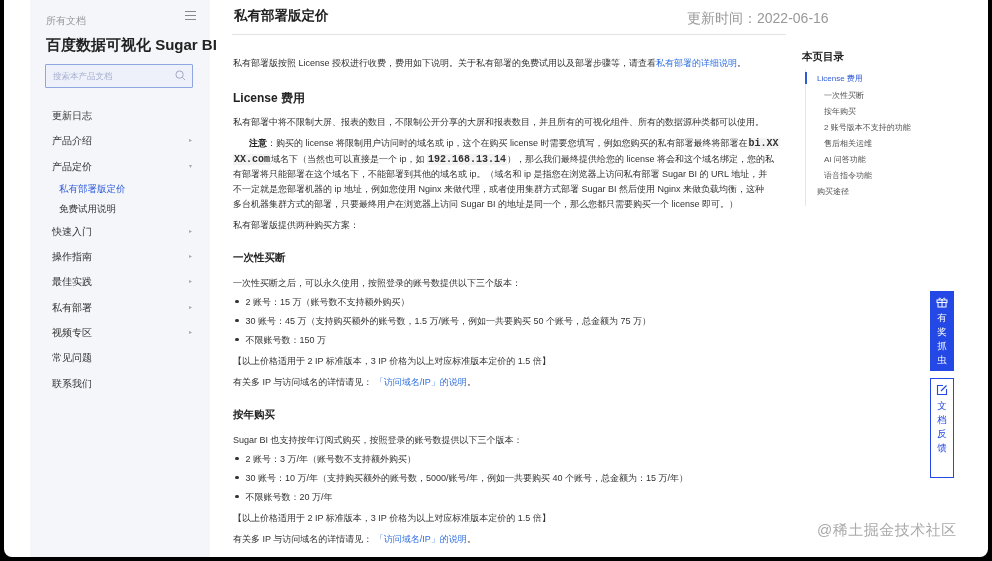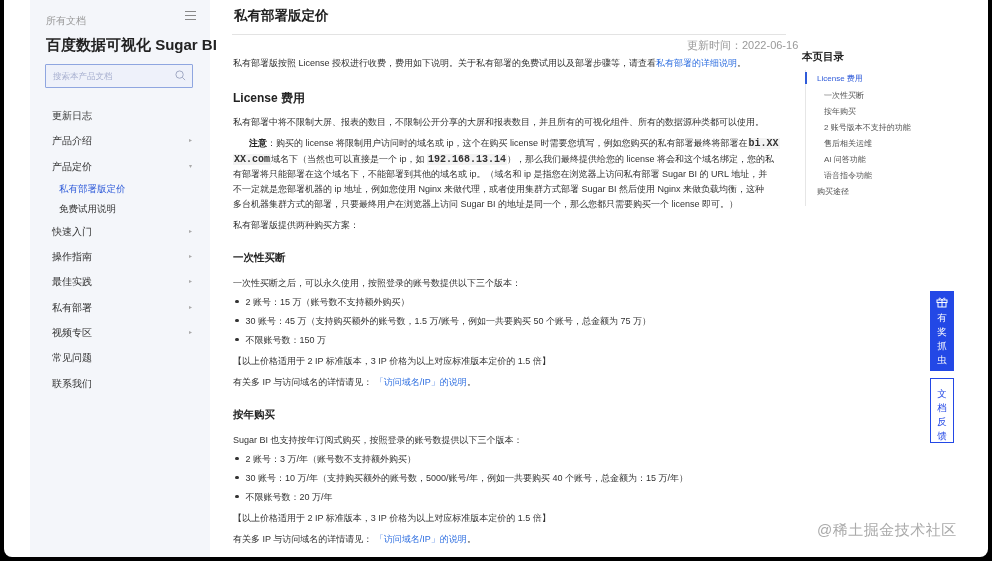--- a/index.html
+++ b/index.html
@@ -34,21 +34,21 @@
 
     .sb-nav { position: absolute; left: 0; top: 103px; width: 180px; }
     .nav-item { position: relative; height: 25.3px; line-height: 25.3px; padding-left: 22px; font-size: 10px; color: #333; cursor: pointer; }
     .nav-item .arrow { position: absolute; right: 18px; top: 0; font-size: 6px; color: #aaa; }
     .nav-sub { padding-left: 29px; height: 20px; line-height: 20px; font-size: 9.5px; color: #333; cursor: pointer; }
     .nav-sub.active { color: #2f5bd9; }
 
     
     .main { position: absolute; left: 224px; top: 0; width: 560px; }
     .page-title { position: absolute; left: 6px; top: 7px; font-size: 13.5px; font-weight: bold; color: #222; white-space: nowrap; }
-    .update-time { position: absolute; left: 459px; top: 10px; font-size: 11px; color: #999; white-space: nowrap; margin-top: 28px; }
+    .update-time { position: absolute; left: 459px; top: 10px; font-size: 14px; color: #999; white-space: nowrap; }
     .title-sep { position: absolute; left: 4px; top: 34px; width: 554px; height: 1px; background: #e3e3e3; }
 
     .content { position: absolute; left: 5px; top: 0; width: 556px; font-size: 9px; color: #333; }
     .p { position: absolute; left: 0; white-space: nowrap; line-height: 14px; }
     .link { color: #2f6fe0; cursor: pointer; }
     .h2 { position: absolute; left: 0; font-size: 12px; font-weight: bold; color: #222; white-space: nowrap; }
     .h3 { position: absolute; left: 0; font-size: 10.5px; font-weight: bold; color: #222; white-space: nowrap; }
     .code { font-family: "Liberation Mono", "DejaVu Sans Mono", monospace; font-size: 10px; font-weight: bold; color: #333; background: #f3f3f3; padding: 0 1px; }
     .b { font-weight: bold; color: #222; margin-left: 16px; }
     .bullet { position: absolute; left: 2px; white-space: nowrap; line-height: 14px; }
@@ -61,21 +61,21 @@
     .toc-marker { position: absolute; left: -1px; top: 2px; width: 2px; height: 12px; background: #2f5bd9; }
     .toc-item { position: absolute; font-size: 8px; color: #555; white-space: nowrap; cursor: pointer; line-height: 12px; }
     .toc-item.active { color: #2f5bd9; }
 
     
     .float-btn {
       position: absolute; left: 926px; width: 24px; display: flex; flex-direction: column; align-items: center;
       cursor: pointer; padding-top: 5px;
     }
     .float-btn.primary { top: 291px; height: 80px; background: #2348e6; color: #fff; }
-    .float-btn.secondary { top: 378px; height: 65px; background: #fff; color: #2348e6; border: 1px solid #2348e6; justify-content: space-between; }
+    .float-btn.secondary { top: 378px; height: 100px; background: #fff; color: #2348e6; border: 1px solid #2348e6; }
     .float-btn .fb-icon { width: 12px; height: 12px; margin-bottom: 3px; }
     .float-btn .fb-text { font-size: 9.5px; line-height: 14px; width: 10px; text-align: center; word-break: break-all; }
 
     .watermark { position: absolute; left: 813px; top: 521px; font-size: 15px; color: #aaa; white-space: nowrap; letter-spacing: 0.5px; }
   </style>
 </head>
 <body>
 
 <div class="frame">
 

